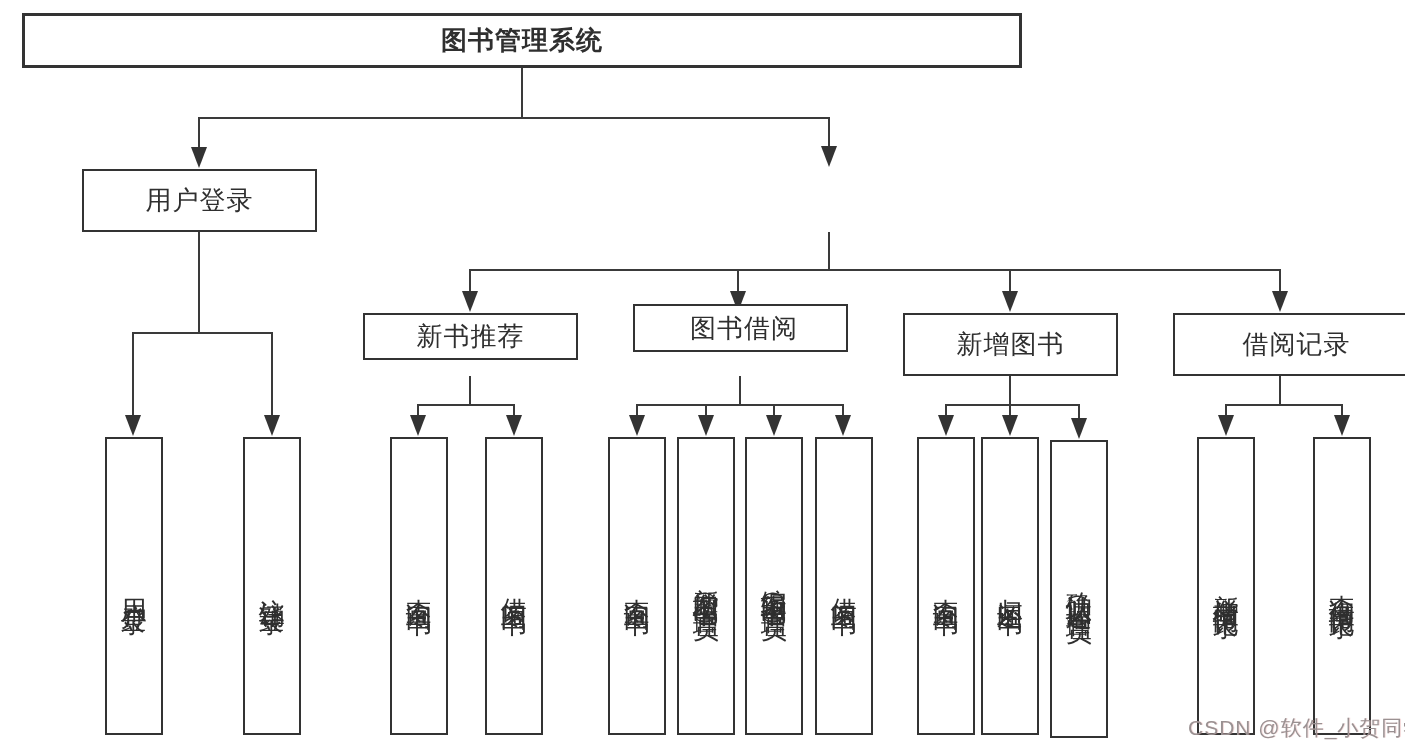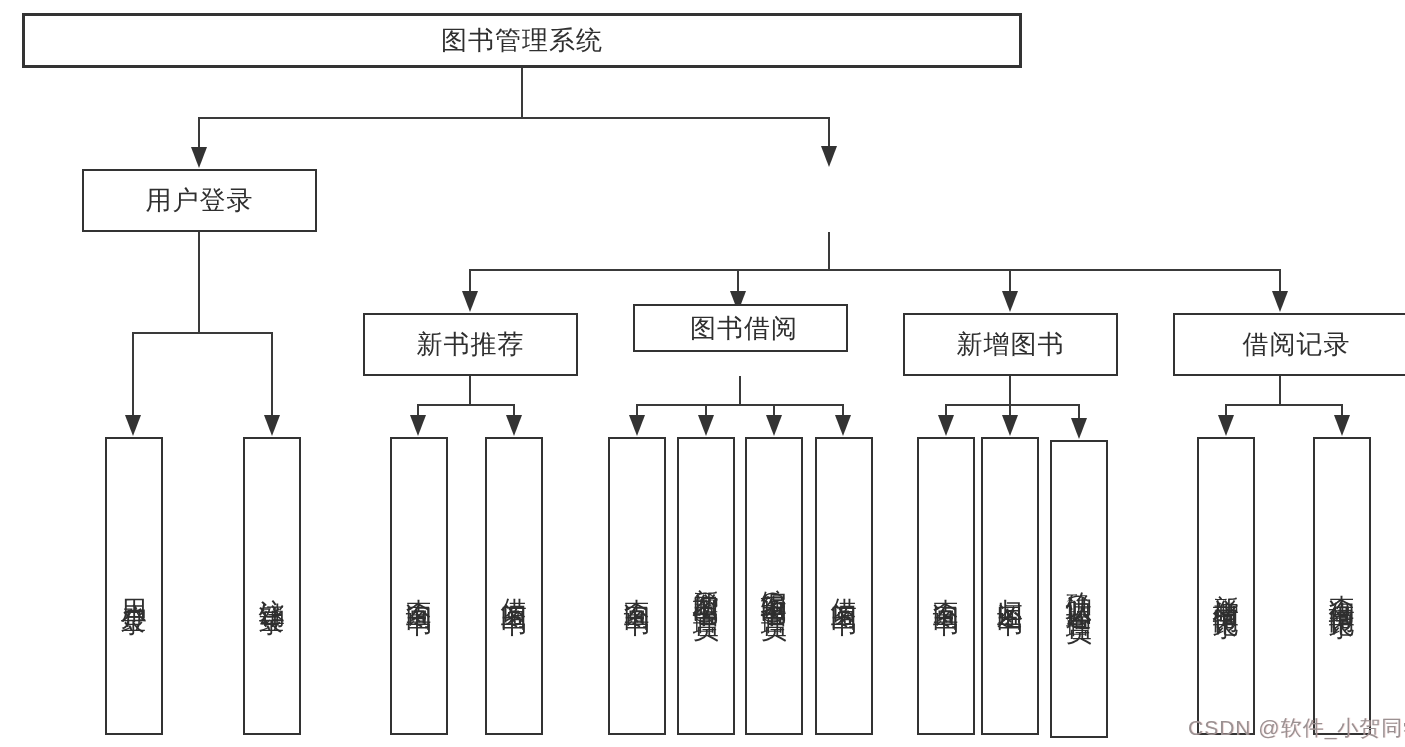--- a/index.html
+++ b/index.html
@@ -129,29 +129,29 @@
       <path d="M766 415 L782 415 L774 436 Z"></path>
       <path d="M835 415 L851 415 L843 436 Z"></path>
       <path d="M938 415 L954 415 L946 436 Z"></path>
       <path d="M1002 415 L1018 415 L1010 436 Z"></path>
       <path d="M1071 418 L1087 418 L1079 439 Z"></path>
       <path d="M1218 415 L1234 415 L1226 436 Z"></path>
       <path d="M1334 415 L1350 415 L1342 436 Z"></path>
     </g>
   </svg>
 
-  <div class="node root" style="left:22px; top:13px; width:1000px; height:55px;">
+  <div class="node root" style="left:22px; top:13px; width:1000px; height:55px;font-weight:bold;">
     <span>图书管理系统</span>
   </div>
 
   <div class="node" style="left:82px; top:169px; width:235px; height:63px;">
     <span>用户登录</span>
   </div>
 
-  <div class="node" style="left:363px; top:313px; width:215px; height:63px;">
+  <div class="node" style="left:363px; top:313px; width:215px; height:47px;">
     <span>新书推荐</span>
   </div>
   <div class="node" style="left:633px; top:304px; width:215px; height:48px;padding-left:7px;">
     <span>图书借阅</span>
   </div>
   <div class="node" style="left:903px; top:313px; width:215px; height:63px;">
     <span>新增图书</span>
   </div>
   <div class="node" style="left:1173px; top:313px; width:247px; height:63px;">
     <span>借阅记录</span>

